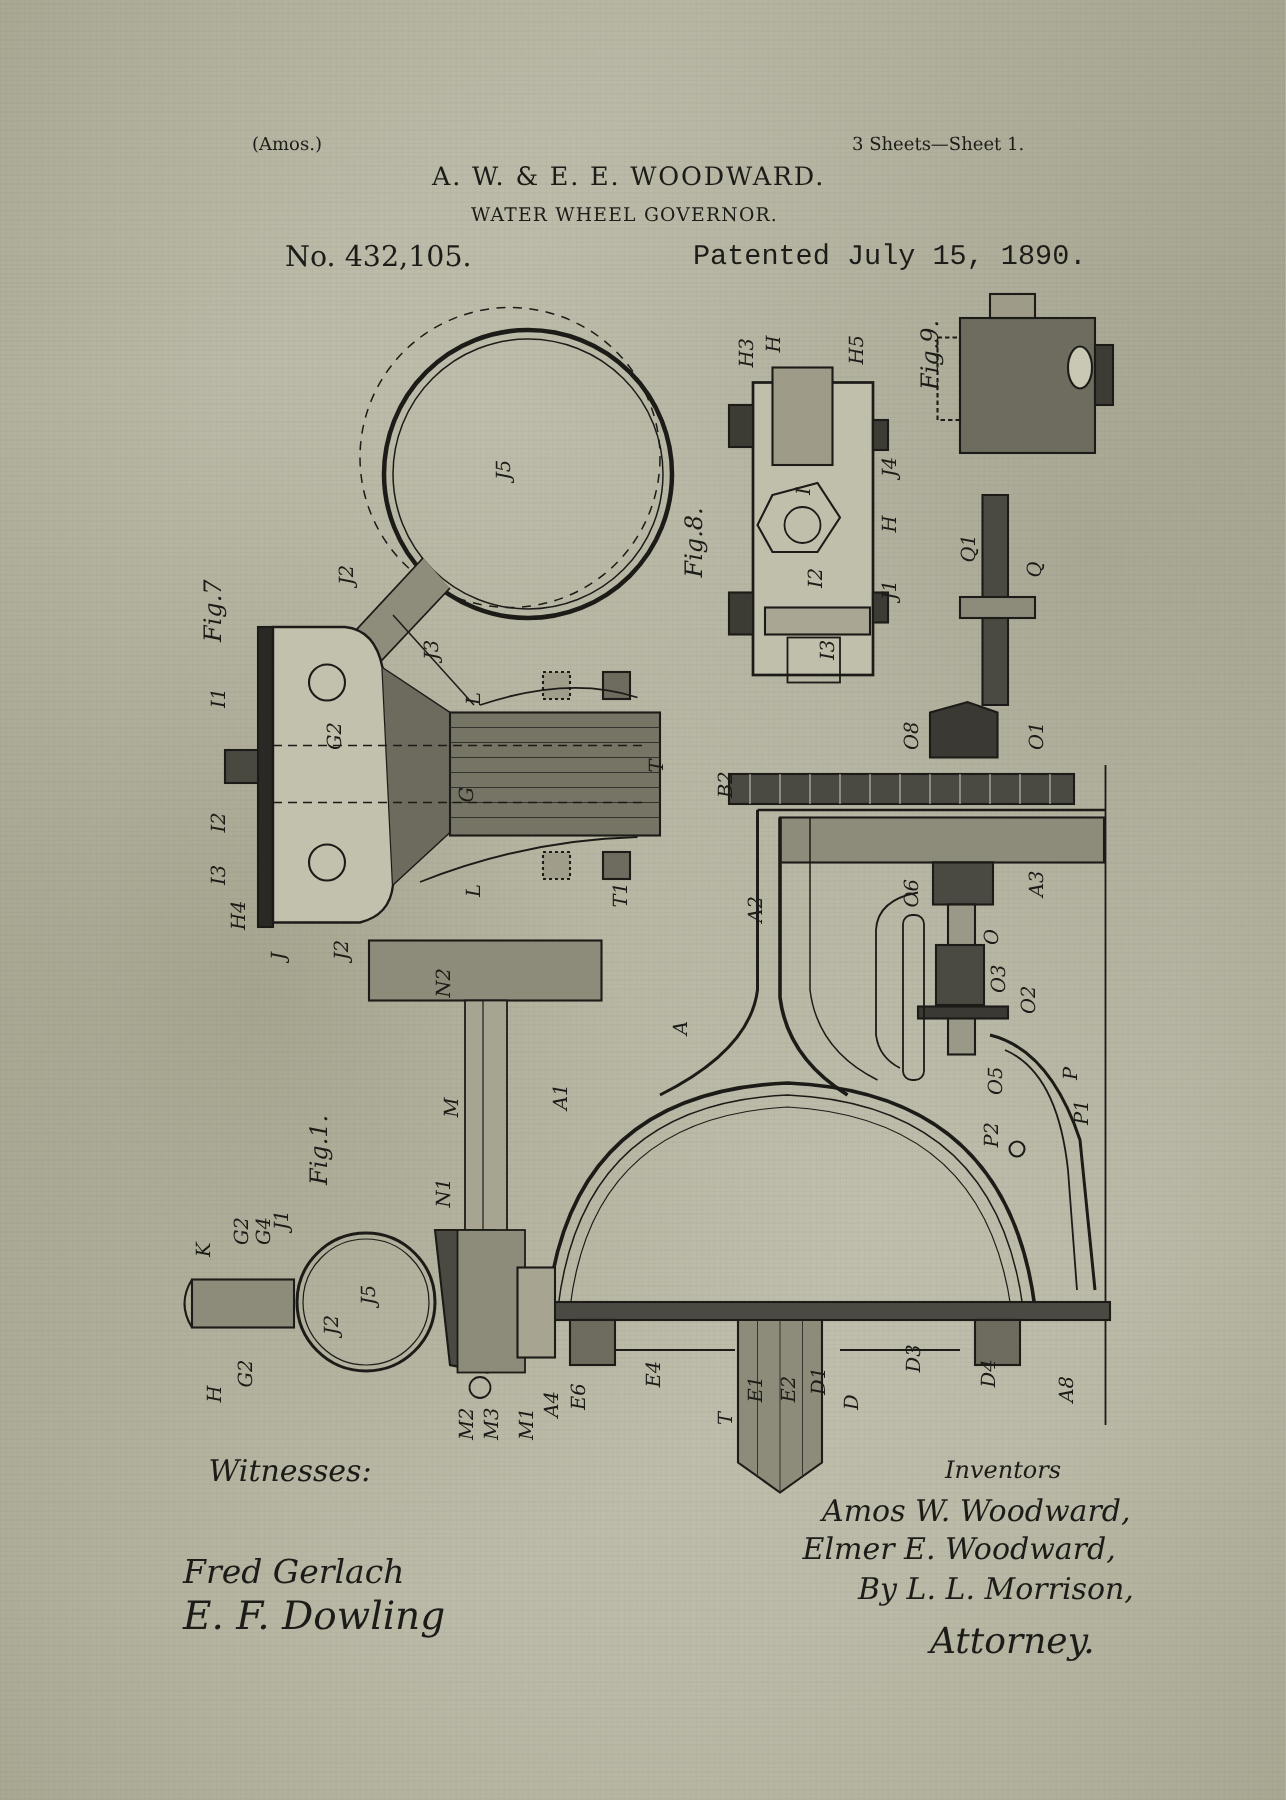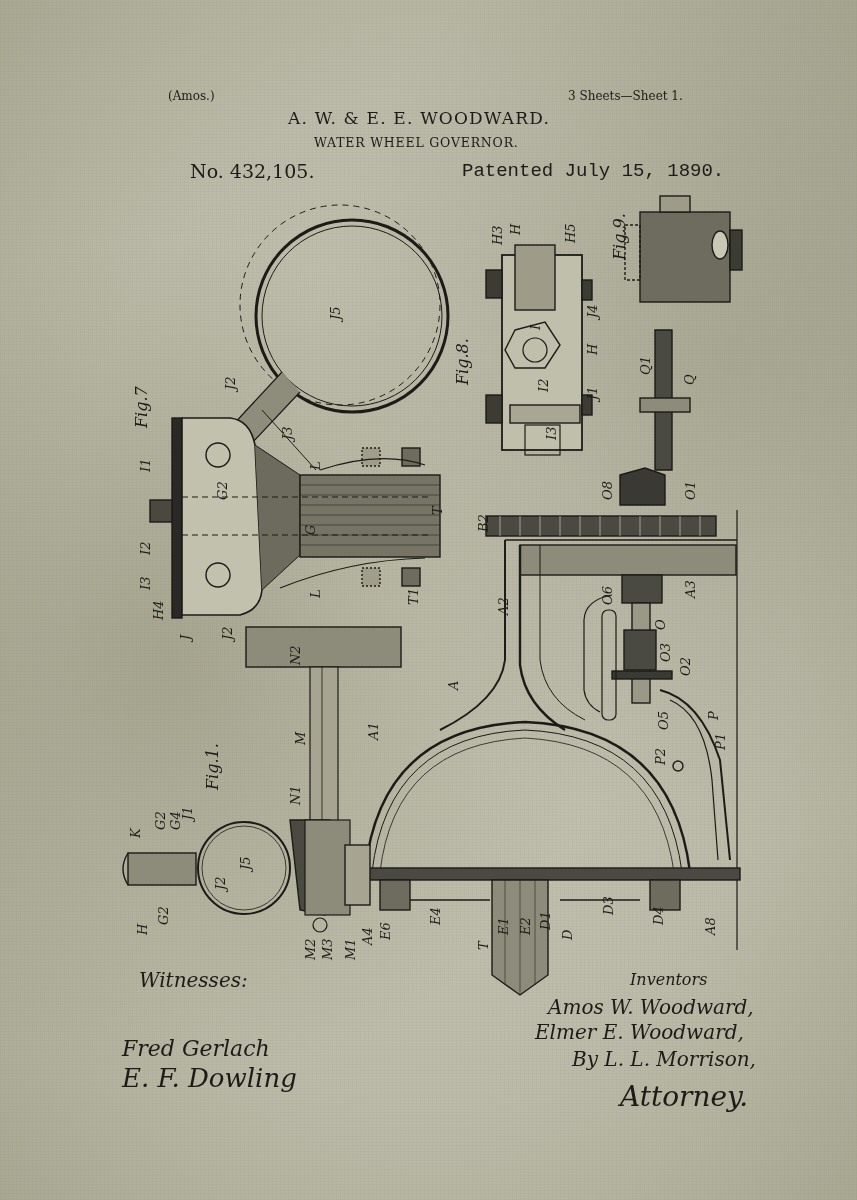--- a/index.html
+++ b/index.html
@@ -22,21 +22,21 @@
   .patno{left:150px;top:160px;font-size:19px;font-family:"DejaVu Serif",serif;margin-left:40px;}
   .patdate{left:462px;top:160px;font-size:19px;font-family:Liberation Mono, monospace;}
   .script{font-family:"DejaVu Serif",serif;font-style:italic;}
   .witness-label{left:120px;top:968px;font-size:20px;margin-left:19px;}
   .witness1{left:122px;top:1008px;font-size:22px;margin-top:28px;}
   .witness2{left:122px;top:1042px;font-size:26px;margin-top:21px;}
   .inv-label{left:630px;top:970px;font-size:16px;}
   .inv1{left:548px;top:995px;font-size:20px;text-align:center;}
   .inv2{left:535px;top:1020px;font-size:20px;}
   .inv3{left:572px;top:1047px;font-size:20px;}
-  .attorney{left:620px;top:1080px;font-size:28px;}
+  .attorney{left:620px;top:1080px;font-size:24px;}
   svg.drawing{position:absolute;left:0;top:0;}
   .lbl{font-family:"DejaVu Serif",serif;font-style:italic;font-size:13px;fill:#1c1b17;}
   .fig{font-family:"DejaVu Serif",serif;font-style:italic;font-size:16px;fill:#1c1b17;}
 </style>
 </head>
 <body>
 
 <div class="paper"></div>
 <div class="grain"></div>
 

